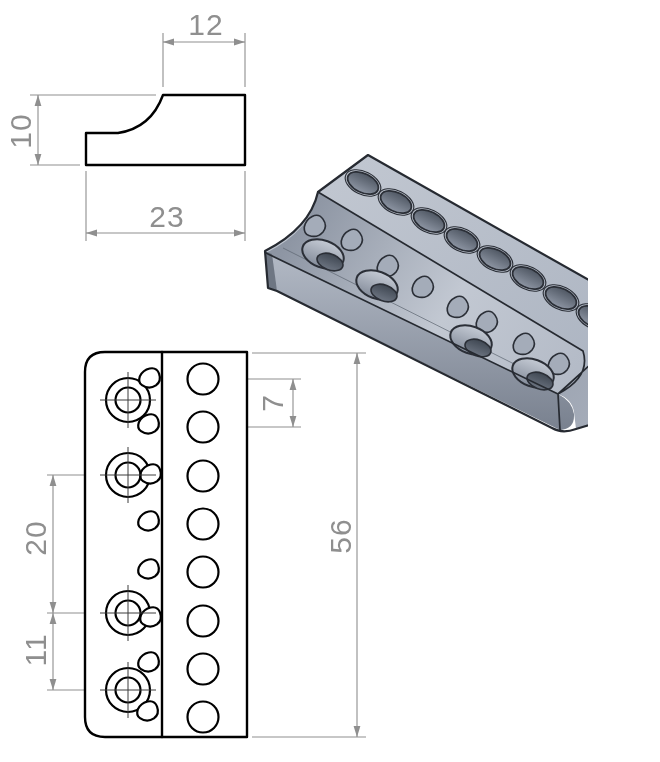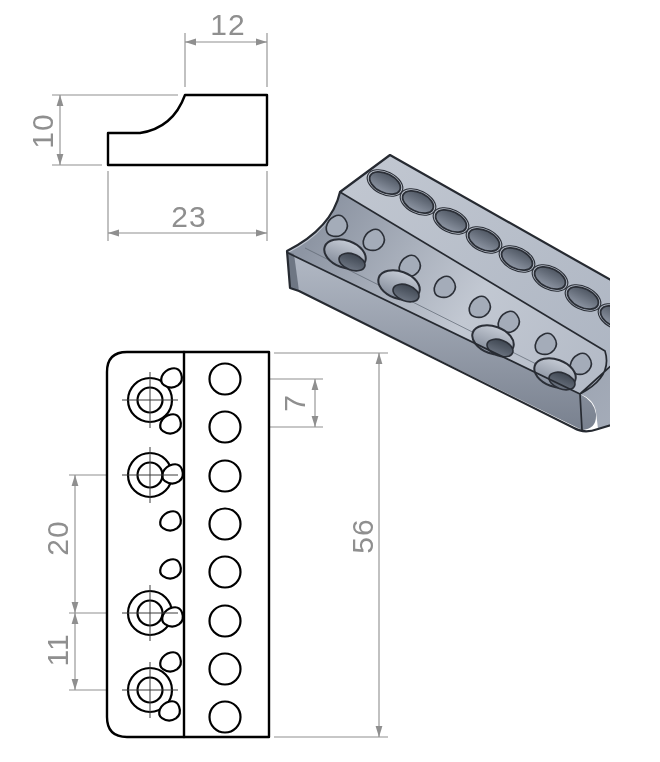--- a/index.html
+++ b/index.html
@@ -1,17 +1,17 @@
 <!DOCTYPE html>
 <html><head>
 <meta charset="utf-8">
 <style>
   html,body{margin:0;padding:0;background:#ffffff;}
   .sheet{position:relative;width:588px;height:762px;background:#fff;overflow:hidden;
-         font-family:"Liberation Sans", sans-serif;padding-left:22px;}
+         font-family:"Liberation Sans", sans-serif;}
   svg{display:block;}
   text.dim{font-family:"Liberation Sans", sans-serif;font-size:30px;fill:#8f8f8f;
            letter-spacing:1px;}
   .edge2d{stroke:#000;stroke-width:2.4;fill:none;stroke-linejoin:round;stroke-linecap:round;}
   .edge2dfill{stroke:#000;stroke-width:2.4;fill:#fff;stroke-linejoin:round;}
   .dimline{stroke:#8f8f8f;stroke-width:1.1;fill:none;}
   .cross{stroke:#3c3c3c;stroke-width:1;fill:none;}
   .iso-edge{stroke:#262a31;stroke-width:2.2;fill:none;stroke-linejoin:round;stroke-linecap:round;}
   .iso-edge-in{stroke:#262a31;stroke-width:1.7;fill:none;stroke-linejoin:round;stroke-linecap:round;}
 </style>

